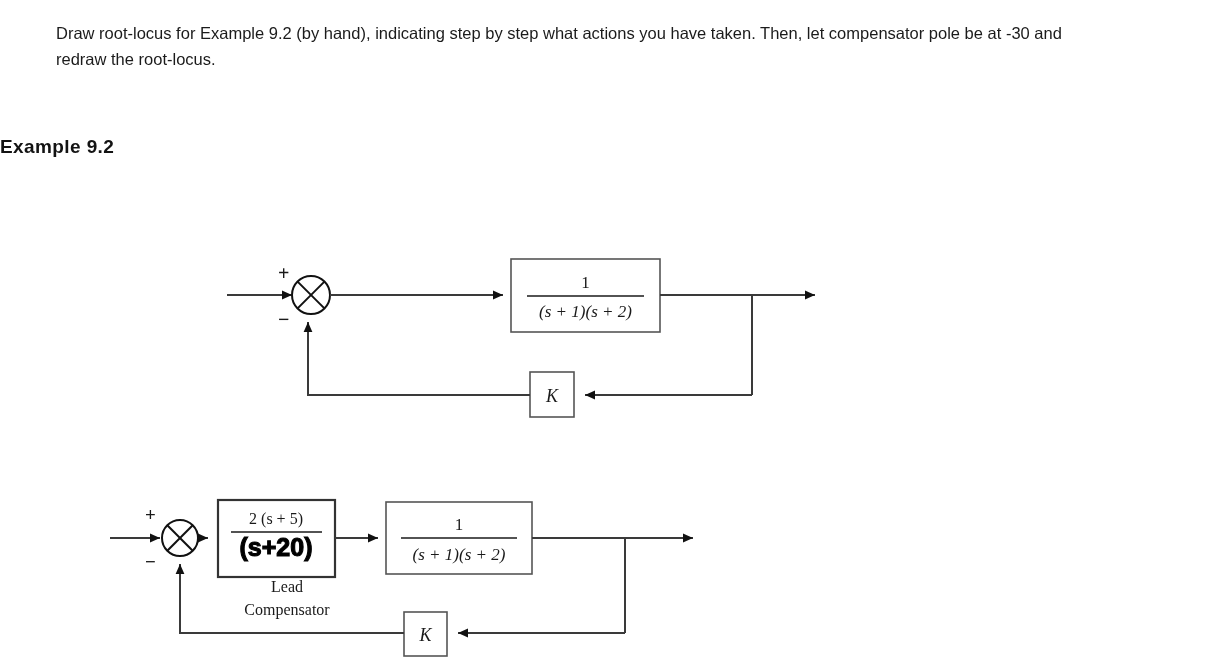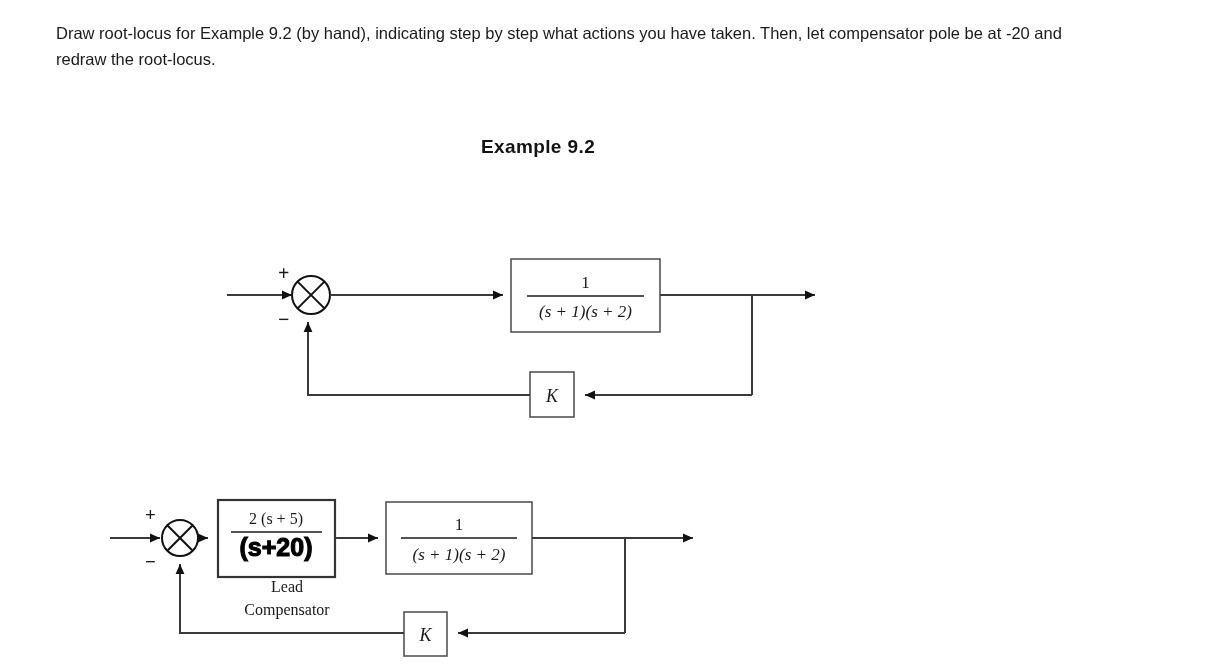--- a/index.html
+++ b/index.html
@@ -22,27 +22,25 @@
     font-size: 16.5px;
     line-height: 26px;
     color: #1b1b1b;
     font-family: "Liberation Sans", sans-serif;
   }
   #example-title {
     position: absolute;
     left: 0;
     top: 136px;
     width: 1060px;
-    text-align: center;
     font-size: 19px;
     font-weight: bold;
     color: #131313;
     letter-spacing: 0.4px;
     font-family: "Liberation Sans", sans-serif;
-    padding-left: 8px;
   }
   #diagram-area {
     position: absolute;
     left: 0;
     top: 0;
     width: 1220px;
     height: 670px;
   }
   .fig-text {
     font-family: "Liberation Serif", serif;
@@ -50,21 +48,21 @@
   }
   .hand-text {
     font-family: "Liberation Sans", sans-serif;
     font-weight: bold;
     fill: #000000;
   }
 </style>
 </head>
 <body>
 
-<div id="prompt-text">Draw root-locus for Example 9.2 (by hand), indicating step by step what actions you have taken. Then, let compensator pole be at -20 and redraw the root-locus.</div>
+<div id="prompt-text">Draw root-locus for Example 9.2 (by hand), indicating step by step what actions you have taken. Then, let compensator pole be at -30 and redraw the root-locus.</div>
 
 <div id="example-title">Example 9.2</div>
 
 <svg id="diagram-area" width="1220" height="670" viewBox="0 0 1220 670">
   <defs>
     <marker id="arrowFilled" markerWidth="12" markerHeight="12" refX="10" refY="5" orient="auto" markerUnits="userSpaceOnUse">
       <path d="M0,0.6 L10,5 L0,9.4 z" fill="#111111"></path>
     </marker>
     <marker id="arrowFilledL" markerWidth="12" markerHeight="12" refX="10" refY="5" orient="auto" markerUnits="userSpaceOnUse">
       <path d="M0,0.6 L10,5 L0,9.4 z" fill="#111111"></path>

